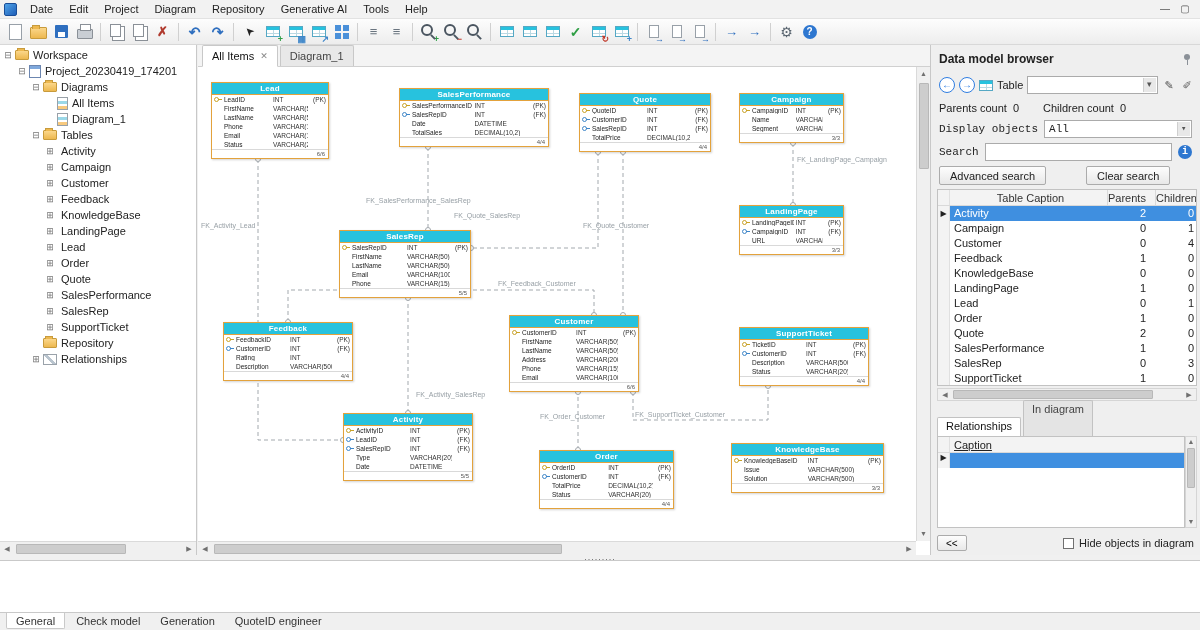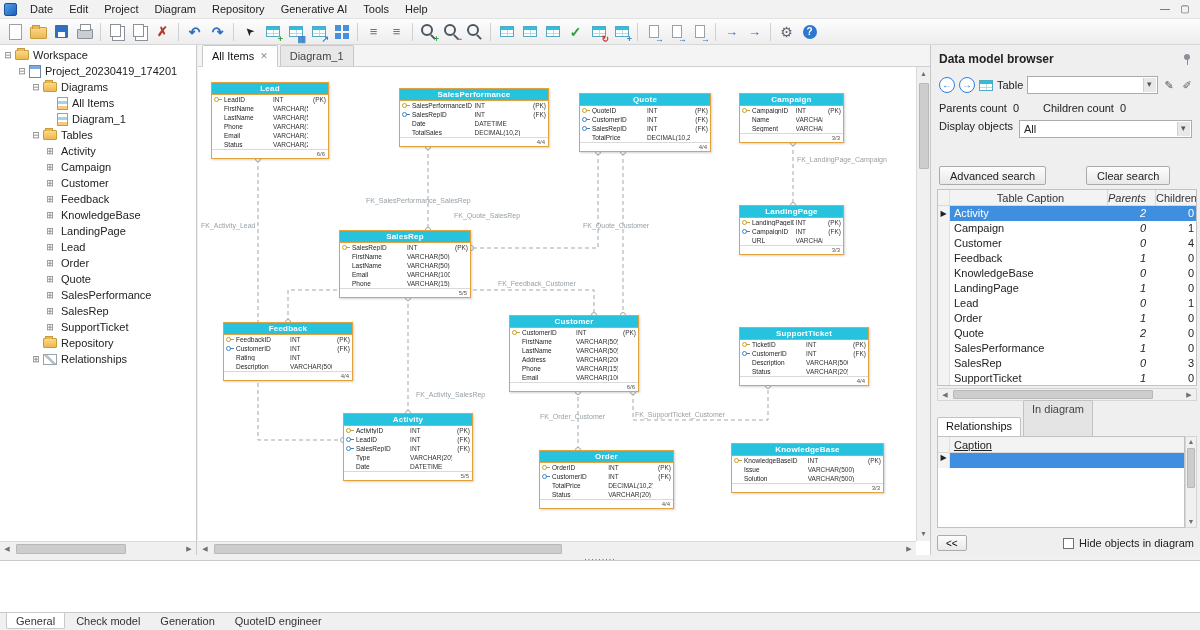--- a/index.html
+++ b/index.html
@@ -96,38 +96,38 @@
   .rp-nav{position:absolute;left:8px;top:30px;right:6px;height:20px;display:flex;align-items:center;gap:4px;}
   .nav-btn{width:16px;height:16px;border-radius:50%;border:1px solid #2F7DE1;color:#2F7DE1;background:#fff;font-size:10px;line-height:14px;text-align:center;}
   .nav-back::before{content:"←";} .nav-fwd::before{content:"→";}
   .combo{position:relative;height:18px;background:#fff;border:1px solid #ABABAB;display:inline-flex;align-items:center;padding:0 16px 0 4px;}
   .combo-arrow{position:absolute;right:1px;top:1px;bottom:1px;width:13px;background:#E8E8E8;border-left:1px solid #CFCFCF;}
   .combo-arrow::before{content:"▾";position:absolute;left:3px;top:1px;font-size:9px;color:#555;}
   .mini{width:14px;height:14px;text-align:center;line-height:14px;color:#555;font-size:11px;}
   .edit::before{content:"✎";} .slash::before{content:"✐";}
   .rp-counts{position:absolute;left:8px;top:57px;right:6px;display:flex;gap:6px;align-items:center;}
   .rp-counts .val{margin-right:18px;}
-  .rp-row{position:absolute;left:8px;right:8px;display:flex;align-items:flex-start;gap:6px;}
+  .rp-row{position:absolute;left:8px;right:8px;display:flex;align-items:center;gap:6px;font-family:Liberation Mono, monospace;}
   #row-display{top:75px;} #row-search{top:98px;}
   .combo.wide{flex:1;} 
   input.search{flex:1;height:18px;border:1px solid #ABABAB;background:#fff;padding:0 3px;font-family:inherit;font-size:11px;}
   .info{width:14px;height:14px;border-radius:50%;background:#2E77D0;color:#fff;font-size:10px;font-weight:bold;line-height:14px;text-align:center;flex:0 0 14px;}
   .info::before{content:"i";}
   .rp-buttons{position:absolute;left:8px;top:121px;display:flex;gap:40px;}
   .rp-buttons button{height:19px;padding:0 10px;background:linear-gradient(#FDFDFD,#E8E8E8);border:1px solid #ABABAB;border-radius:2px;font-family:inherit;font-size:11px;color:#222;}
   
   #grid{position:absolute;left:6px;top:144px;width:260px;height:197px;background:#fff;border:1px solid #C2C2C2;overflow:hidden;}
   .g-head{display:flex;height:16px;line-height:16px;background:#F3F3F3;border-bottom:1px solid #D9D9D9;font-size:11px;color:#333;}
   .g-head .g-cell{border-right:1px solid #D9D9D9;text-align:center;}
   .g-marker{flex:0 0 12px;text-align:center;font-size:8px;background:#F3F3F3;border-right:1px solid #E0E0E0;color:#222;}
   .g-row{display:flex;height:15px;line-height:15px;background:#fff;font-size:11px;}
   .g-row.sel .g-cell{background:var(--selection);color:#fff;}
   .g-cell{overflow:hidden;white-space:nowrap;}
   .c0{flex:0 0 158px;padding-left:4px;}
-  .c1{flex:0 0 48px;text-align:right;padding-right:10px;font-style:italic;}
+  .c1{flex:0 0 48px;text-align:right;padding-right:10px;}
   .c2{flex:0 0 48px;text-align:right;padding-right:10px;}
   #grid-hscroll{left:6px;top:343px;width:260px;height:13px;border:1px solid #D5D5D5;background:#F0F0F0;}
   #grid-hscroll .sb-btn{height:11px;line-height:11px;}
   #grid-hscroll .sb-thumb{height:9px;width:200px;margin-left:1px;}
   
   .rp-tabs{position:absolute;left:6px;top:372px;display:flex;align-items:flex-end;height:19px;}
   .rp-tab{height:36px;line-height:17px;padding:0 8px;border:1px solid #C2C2C2;border-bottom:none;background:#E4E4E4;color:#444;border-radius:2px 2px 0 0;margin-right:2px;}
   .rp-tab.active{background:#fff;color:#111;height:19px;}
   #cap-list{position:absolute;left:6px;top:391px;width:248px;height:92px;background:#fff;border:1px solid #C2C2C2;overflow:hidden;}
   .cap-head{display:flex;height:16px;line-height:16px;background:#F3F3F3;border-bottom:1px solid #D9D9D9;text-decoration:underline;}
@@ -846,20 +846,25 @@
       <span>Children count</span>
       <span class="val">0</span>
     </div>
     <div class="rp-row" id="row-display">
       <span>Display objects</span>
       <span class="combo wide">
         <span>All</span>
         <span class="combo-arrow"></span>
       </span>
     </div>
+    <div class="rp-row" id="row-search">
+      <span>Search</span>
+      <input class="search" value="" style="">
+      <span class="info"></span>
+    </div>
     <div class="rp-buttons">
       <button>Advanced search</button>
       <button>Clear search</button>
     </div>
     <div id="grid">
       <div class="g-head">
         <span class="g-marker"></span>
         <span class="g-cell c0">Table Caption</span>
         <span class="g-cell c1">Parents</span>
         <span class="g-cell c2">Children</span>

